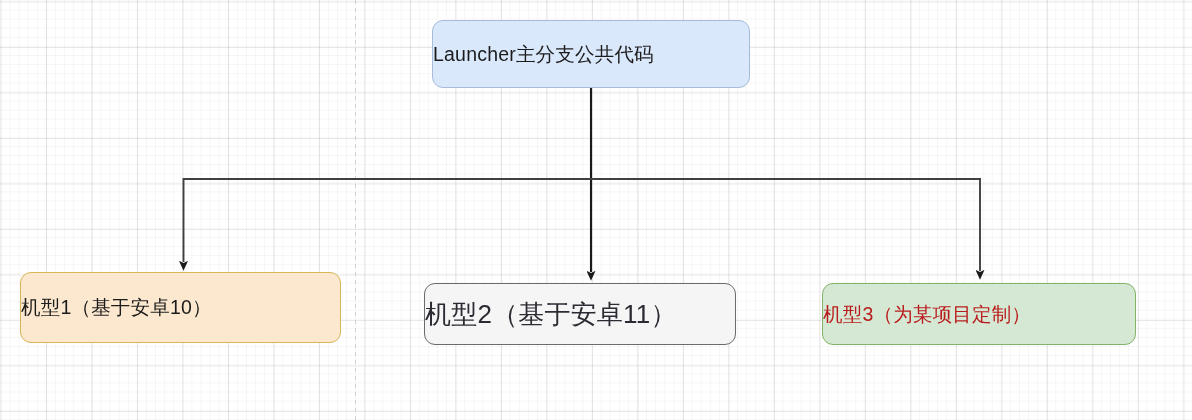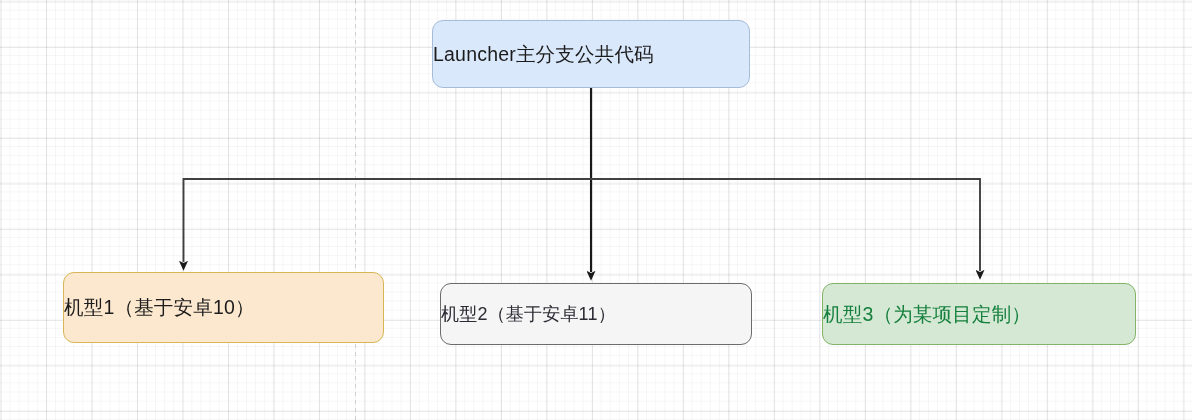--- a/index.html
+++ b/index.html
@@ -77,41 +77,39 @@
   }
   #node-model1 {
     left: 20px;
     top: 272px;
     width: 321px;
     height: 71px;
     background: #fce8cf;
     border-color: #d6b656;
     color: #1c1c1c;
     font-size: 19.5px;
-    margin-left: 43px;
   }
   #node-model2 {
     left: 424px;
     top: 283px;
     width: 312px;
     height: 62px;
     background: #f5f5f5;
     border-color: #6b6b6b;
     color: #2b2b33;
-    font-size: 18px;
-    margin-left: 16px;
+    font-size: 26px;
   }
   #node-model3 {
     left: 822px;
     top: 283px;
     width: 314px;
     height: 62px;
     background: #d5e8d4;
     border-color: #82b366;
-    color: #15803d;
+    color: #b91c1c;
     font-size: 19.5px;
   }
 </style>
 </head>
 <body>
 
 <div id="canvas">
 
   <div id="guide-line"></div>
 

